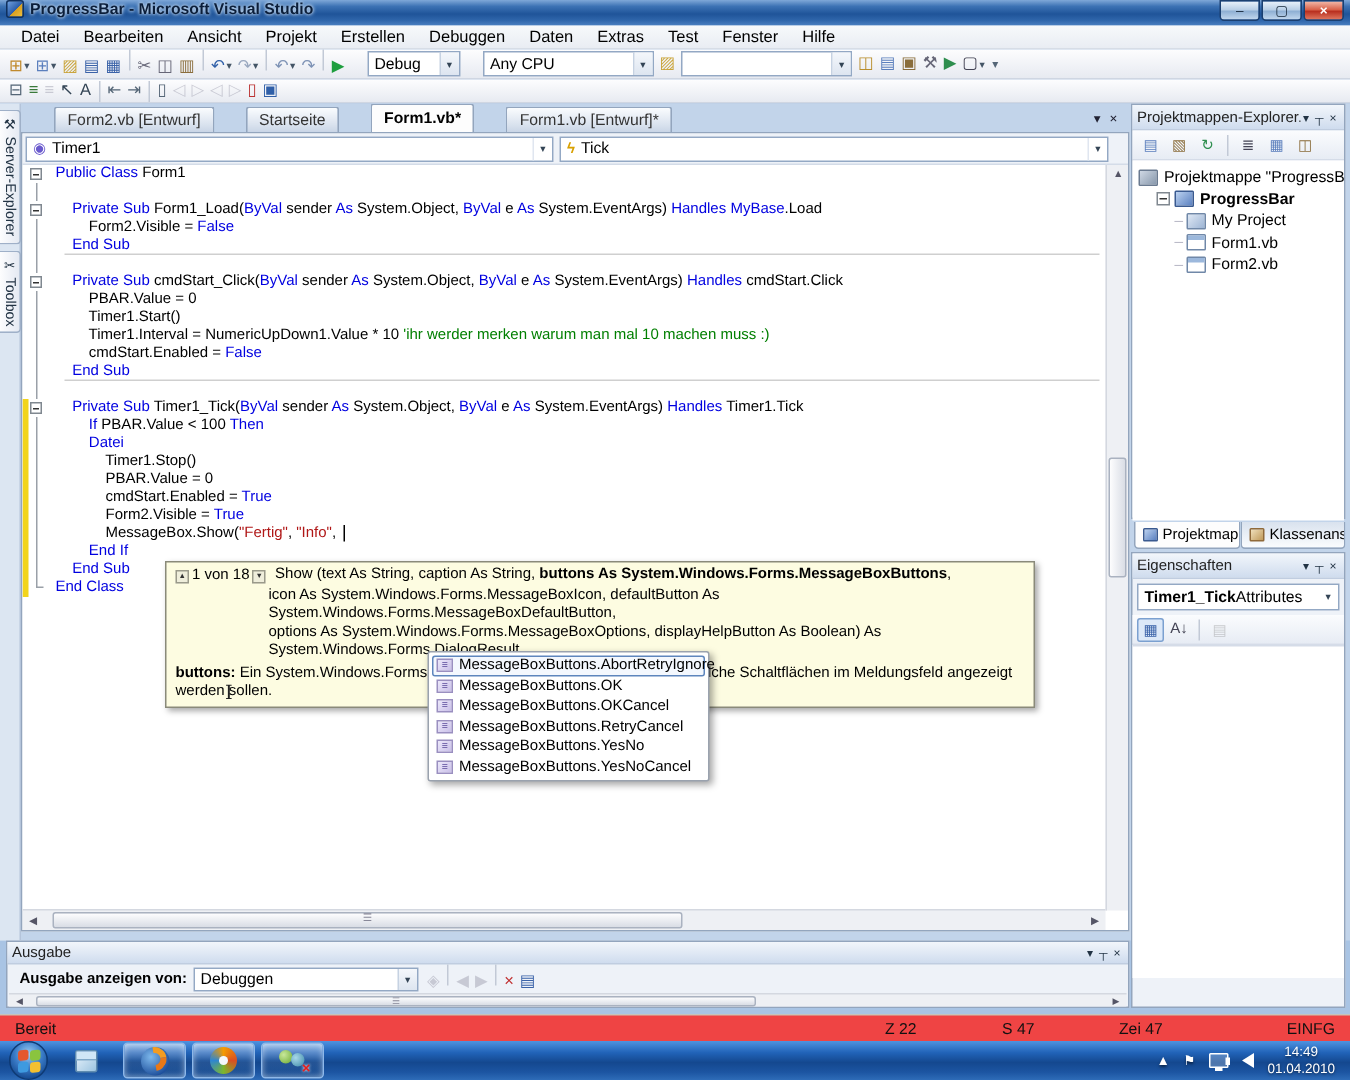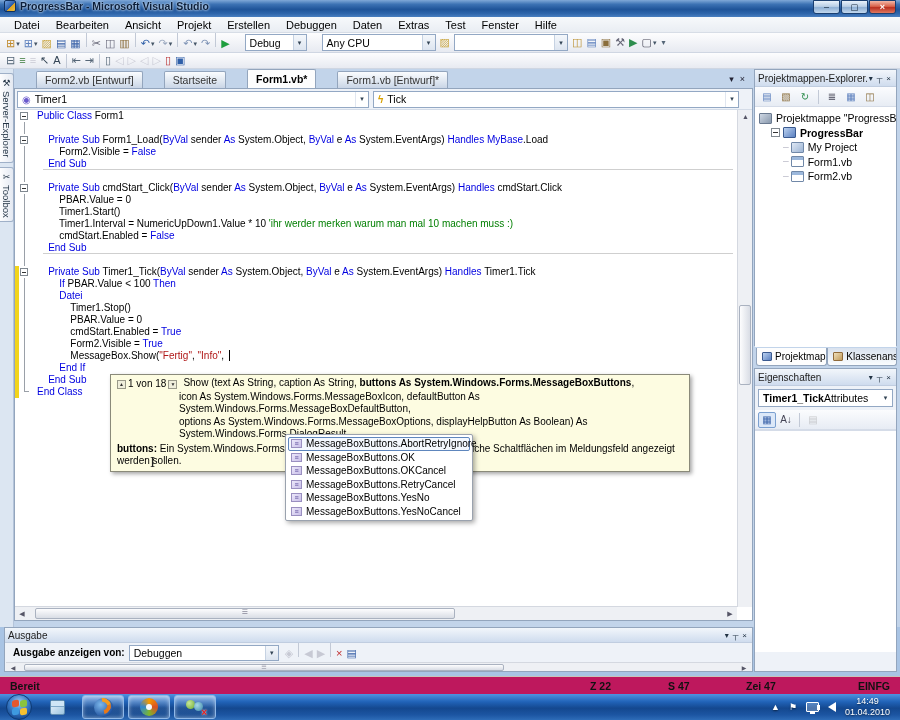--- a/index.html
+++ b/index.html
@@ -132,21 +132,21 @@
   #output .ptitle{height:15px;}
   #out-toolbar{height:19px;display:flex;align-items:center;padding-left:8px;gap:4px;font-size:10px;}
   #out-label{font-weight:bold;font-size:10px;}
   #out-combo{width:150px;height:16px;}
   #out-scroll{height:9px;margin:0 1px;background:#eef0f4;border-top:1px solid #d4d8e0;display:flex;align-items:center;}
   #out-scroll .sarrow{height:8px;font-size:6px;}
   #out-thumb{height:7px;width:480px;background:linear-gradient(180deg,#fdfdfe,#d9dde5);border:1px solid #aab2c0;border-radius:2px;margin-left:4px;position:relative;}
   #out-thumb::after{content:"☰";position:absolute;left:50%;top:-2px;transform:translateX(-50%);font-size:6px;color:#889;}
 
   
-  #statusbar{position:absolute;left:0;top:676px;width:900px;height:18px;background:#be185d;border-top:1px solid #c8c4ba;display:flex;align-items:center;font-size:10.5px;font-weight:bold;padding:0 10px;color:#111;}
+  #statusbar{position:absolute;left:0;top:676px;width:900px;height:18px;background:#ef4444;border-top:1px solid #c8c4ba;display:flex;align-items:center;font-size:10.5px;font-weight:normal;padding:0 10px;color:#111;}
   .sb-field{width:78px;}
   #sb-line{margin-left:auto;}
   #sb-char{width:100px;}
   #sb-mode{width:44px;text-align:right;}
 
   
   #taskbar{position:absolute;left:0;top:694px;width:900px;height:26px;
     background:linear-gradient(180deg,#4f93e0 0%,#2163b8 30%,#14488f 55%,#1c55a2 80%,#2e6cb8 100%);display:flex;align-items:center;}
   .tb-app{width:42px;height:24px;margin-left:2px;border-radius:3px;display:flex;align-items:center;justify-content:center;position:relative;}
   .tb-app.running{border:1px solid #8fb8e8;background:linear-gradient(180deg,rgba(255,255,255,.45),rgba(255,255,255,.08) 50%,rgba(0,0,0,.12));box-shadow:inset 0 0 4px rgba(255,255,255,.5);}

